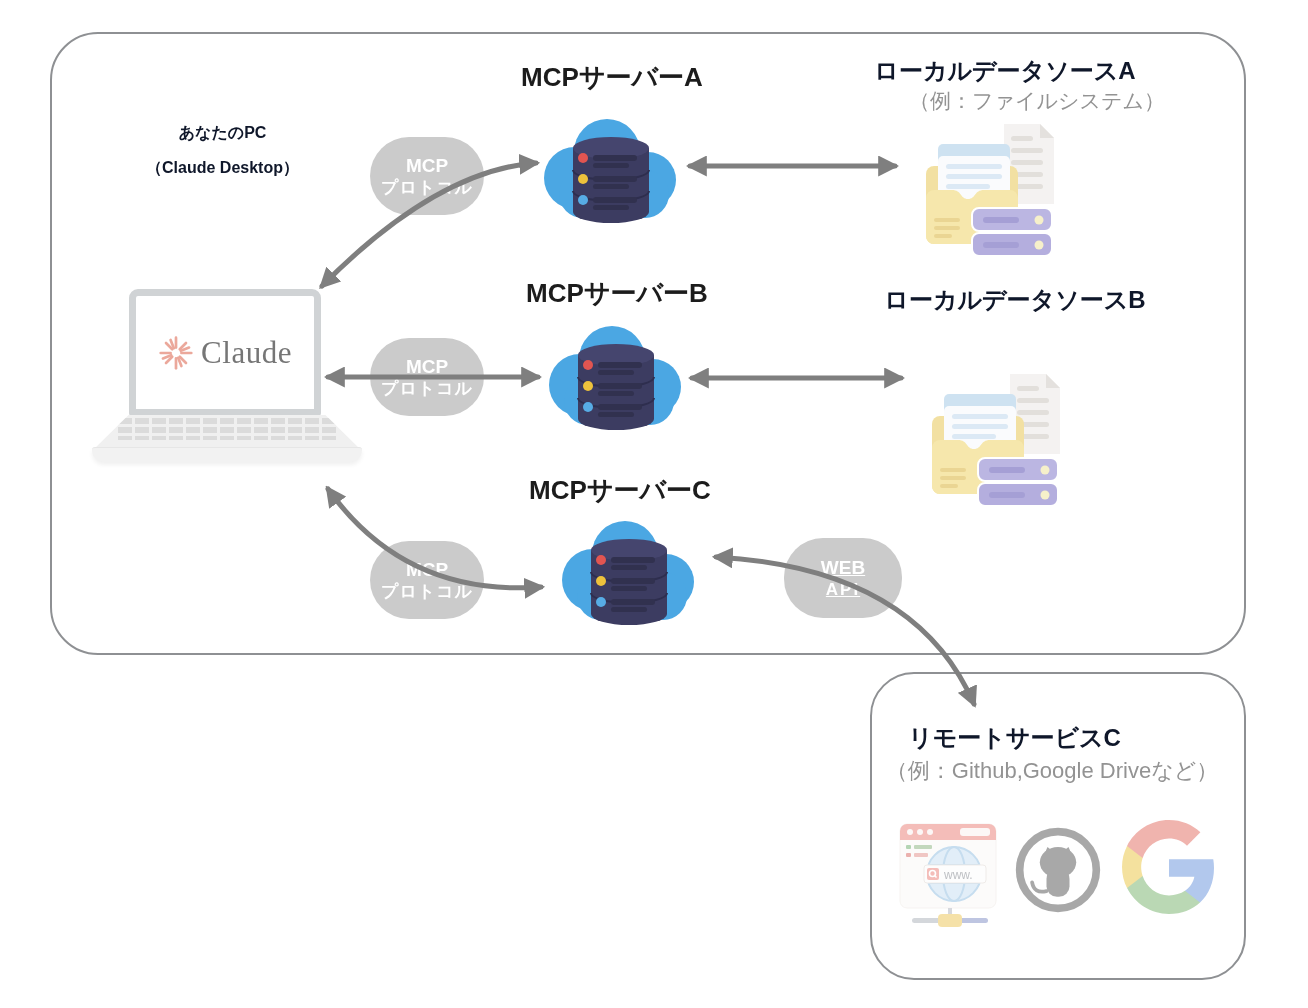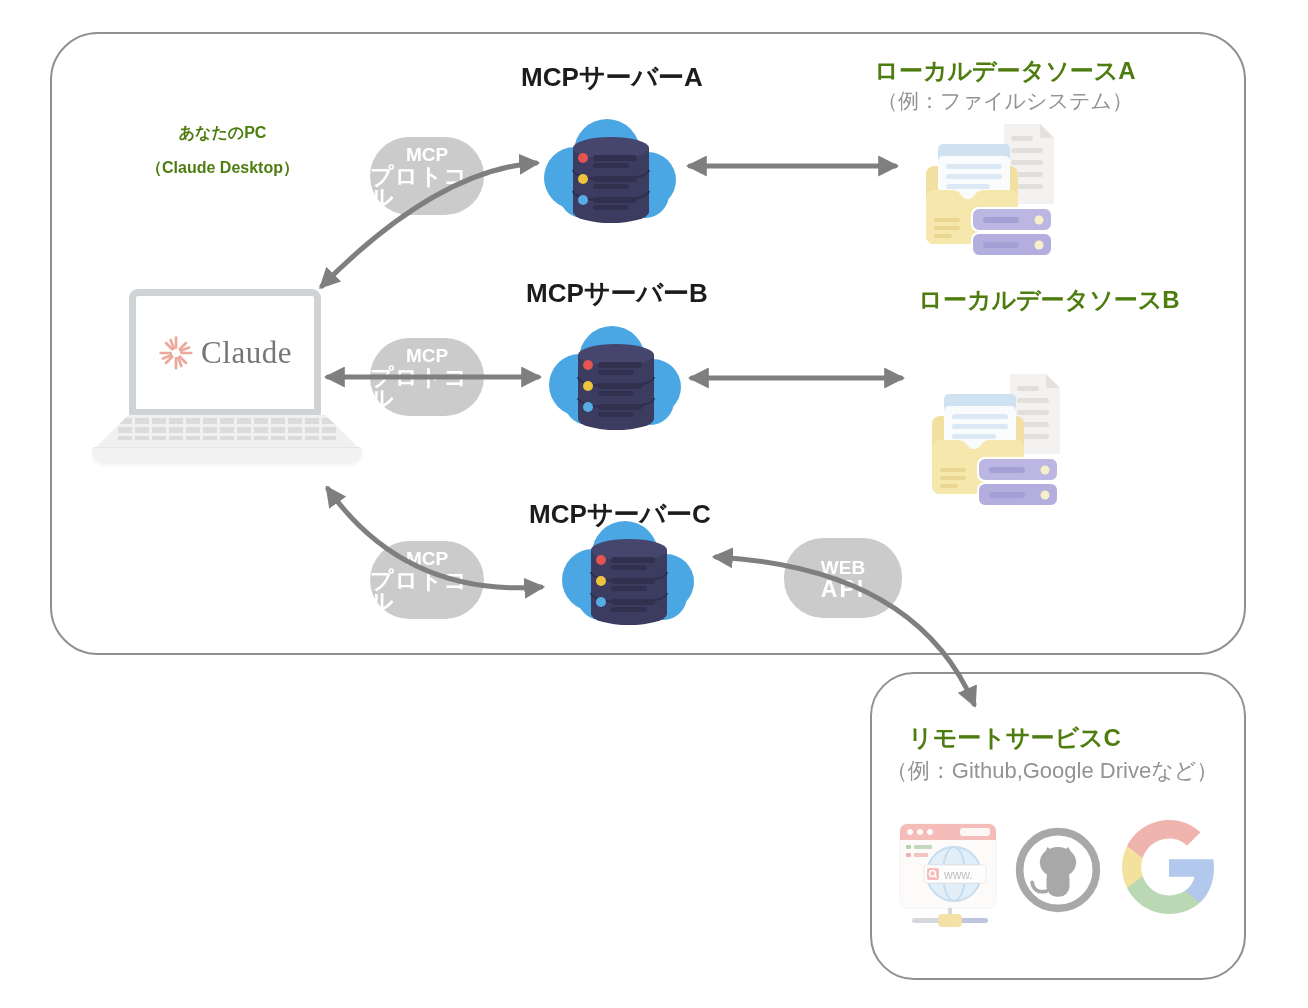--- a/index.html
+++ b/index.html
@@ -14,51 +14,51 @@
   .main-box {
     left:50px; top:32px; width:1196px; height:623px;
     border:2px solid #8E9093; border-radius:48px;
   }
   .remote-box {
     left:870px; top:672px; width:376px; height:308px;
     border:2px solid #8E9093; border-radius:44px;
   }
 
   
-  .gray-title { color:#4d7c0f; font-weight:600; font-size:24px; text-align:center; line-height:32px; }
+  .gray-title { color:#0f172a; font-weight:600; font-size:24px; text-align:center; line-height:32px; }
   .gray-sub   { color:#939393; font-weight:500; font-size:21px; text-align:center; }
   .dark-title { color:#1C1C1C; font-weight:700; font-size:26px; text-align:center; }
 
   .pc-title { left:95px; top:115px; width:255px; }
   .pc-title div { font-size:16px; line-height:35px; }
 
   .label-server-a { left:487px; top:60px;  width:250px; }
   .label-server-b { left:492px; top:276px; width:250px;text-align:center; }
-  .label-server-c { left:495px; top:497px; width:250px; }
+  .label-server-c { left:495px; top:473px; width:250px; }
 
   .src-a-title { left:840px; top:55px;  width:330px; }
-  .src-a-sub   { left:840px; top:87px;  width:330px; }
-  .src-b-title { left:884px; top:284px; width:330px; }
+  .src-a-sub   { left:872px; top:87px;  width:330px; }
+  .src-b-title { left:850px; top:284px; width:330px; }
   .src-b-sub   { left:850px; top:317px; width:330px; }
 
   .remote-title { left:842px; top:722px; width:345px; }
   .remote-sub   { left:872px; top:756px; width:360px; }
 
   
   .pill {
     width:114px; height:78px; border-radius:39px; background:#CBCBCB;
     display:flex; flex-direction:column; align-items:center; justify-content:center;
     color:#fff; font-weight:700; 
   }
   .pill .l1 { font-size:19px; line-height:22px; }
-  .pill .l2 { font-size:23px; line-height:21px; letter-spacing:1px; }
+  .pill .l2 { font-size:17px; line-height:21px; letter-spacing:1px; }
   .pill-a { left:370px; top:137px; }
   .pill-b { left:370px; top:338px; }
   .pill-c { left:370px; top:541px; }
-  .pill-web { left:784px; top:538px; width:118px; height:80px; }
+  .pill-web { left:784px; top:538px; width:118px; height:80px;text-decoration:underline; }
   .pill-web .l2 { letter-spacing:2px; }
 
   
   .laptop-screen {
     left:129px; top:289px; width:192px; height:127px;
     background:#fff; border:7px solid #D0D3D5; border-radius:9px 9px 3px 3px;
     display:flex; align-items:center; justify-content:center;
   }
   .claude-logo { display:flex; align-items:center; gap:7px; }
   .claude-logo .logo-text {

